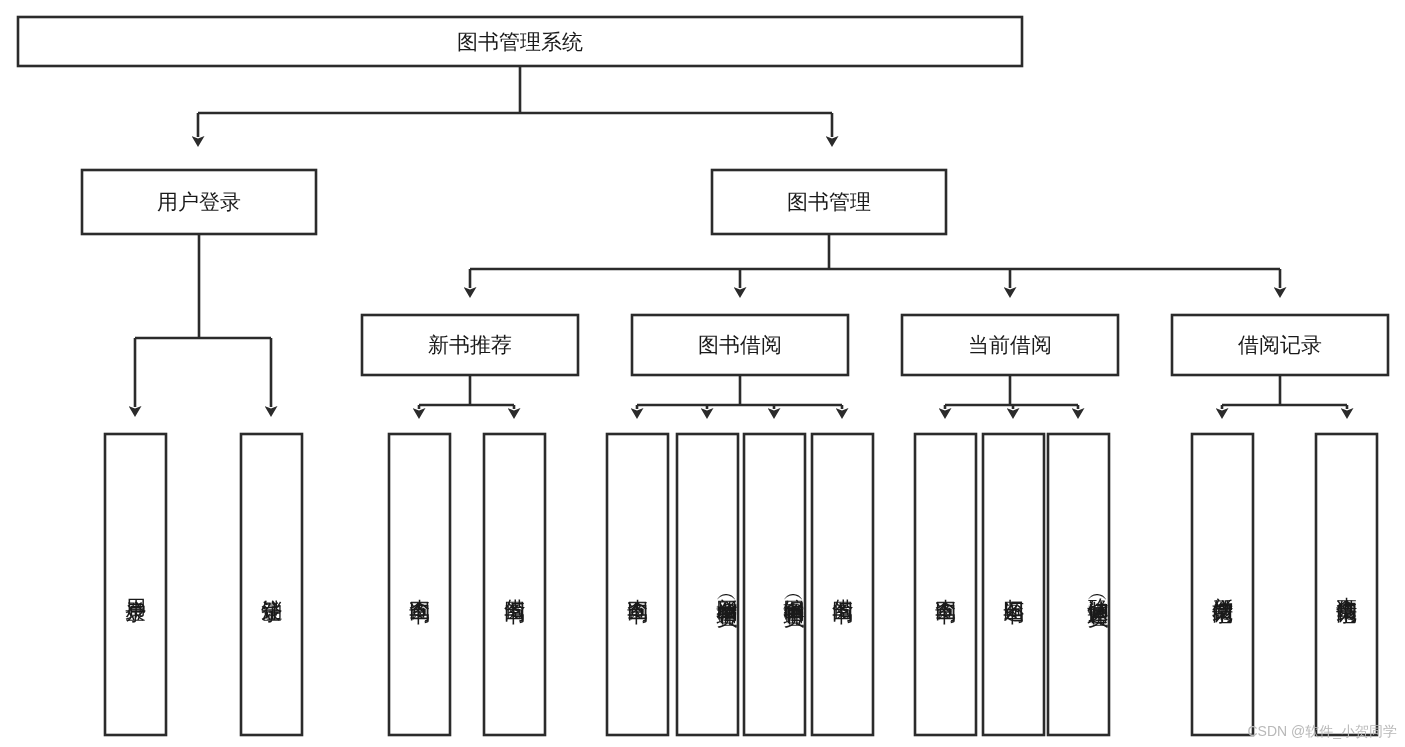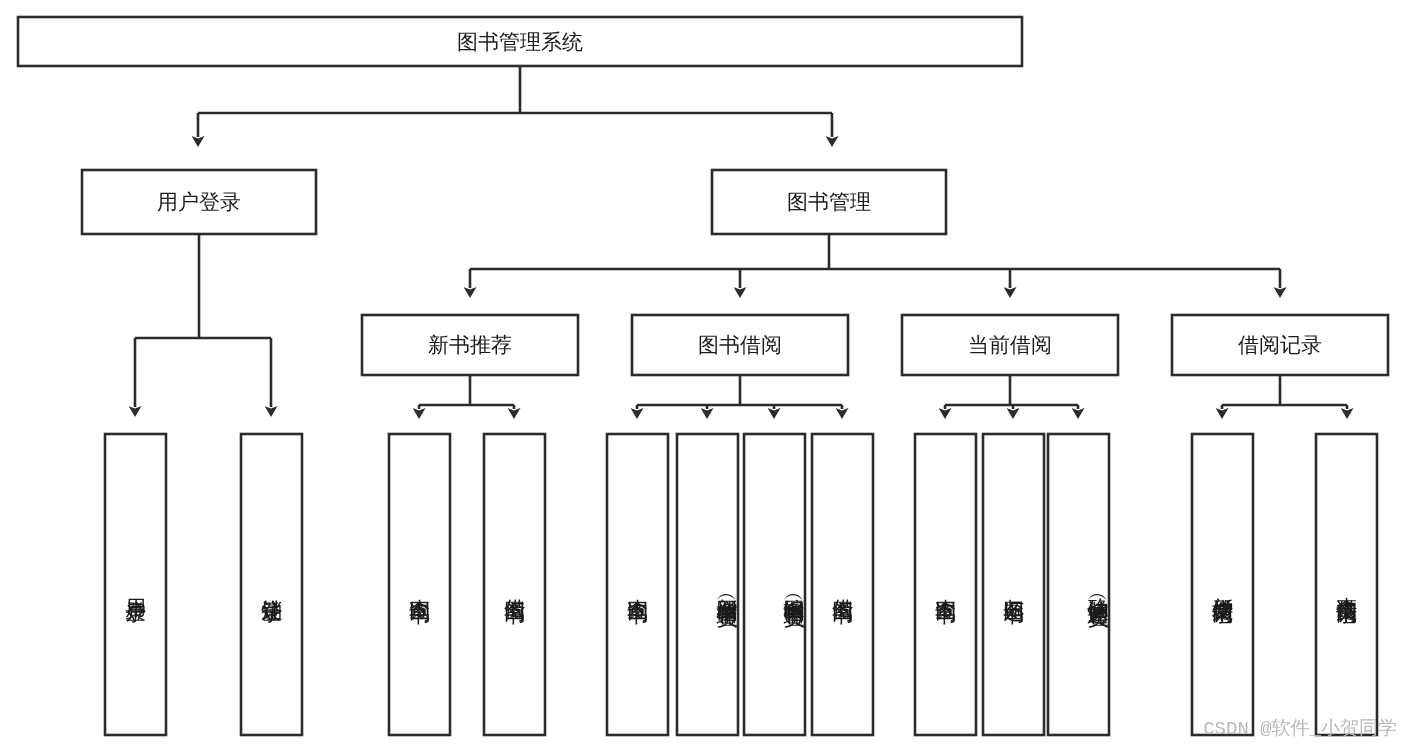--- a/index.html
+++ b/index.html
@@ -61,22 +61,22 @@
     align-items: center;
     justify-content: center;
     text-align: center;
     white-space: pre;
     user-select: none;
   }
   .watermark {
     position: absolute;
     right: 8px;
     bottom: 6px;
-    font-family: Liberation Mono, monospace;
-    font-size: 19px;
+    font-family: Liberation Sans, sans-serif;
+    font-size: 14px;
     color: #b9b9b9;
     white-space: nowrap;
     user-select: none;
   }
 </style>
 </head>
 <body>
 
 <div id="diagram-root">
 

